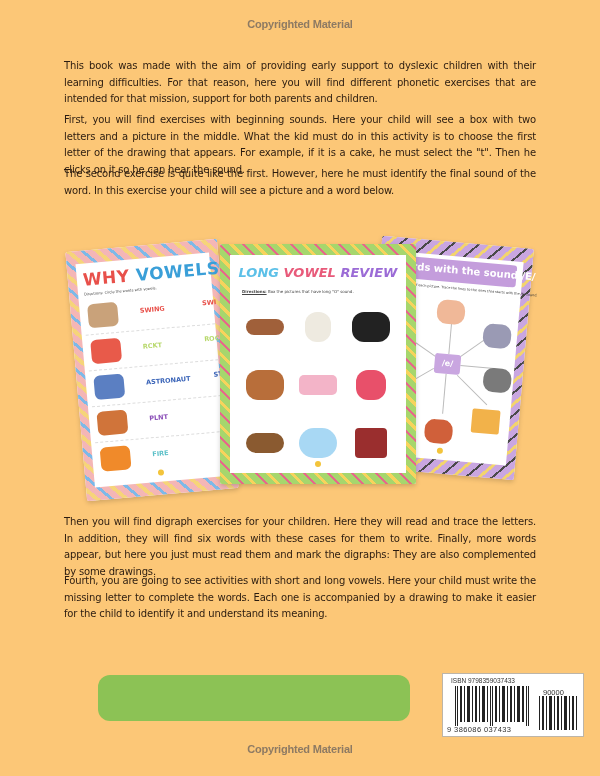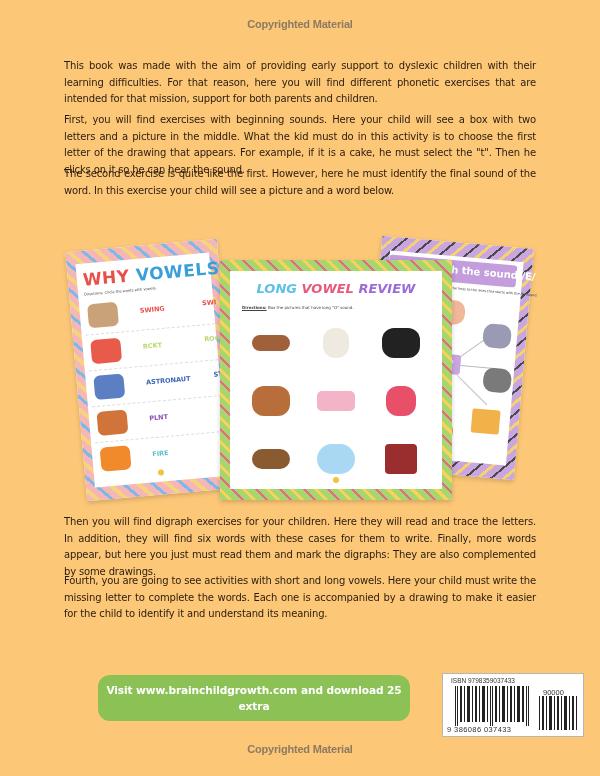--- a/index.html
+++ b/index.html
@@ -39,21 +39,21 @@
   #sheet-left { left: 76px; top: 245px; width: 152px; height: 250px; transform: rotate(-5deg); }
   #sheet-left .frame {
     background: repeating-linear-gradient(45deg, #f4b6b6 0 6px, #f6d47a 6px 10px, #f4b6b6 10px 16px, #7db9e8 16px 19px);
   }
   #sheet-left .inner { left: 9px; top: 13px; right: 9px; bottom: 13px; }
   #sheet-right { left: 372px; top: 242px; width: 152px; height: 232px; transform: rotate(5deg); }
   #sheet-right .frame {
     background: repeating-linear-gradient(-45deg, #c9a6e0 0 6px, #f2d36f 6px 9px, #c9a6e0 9px 15px, #4a4a4a 15px 17px);
   }
   #sheet-right .inner { left: 9px; top: 14px; right: 9px; bottom: 14px; }
-  #sheet-mid { left: 220px; top: 260px; width: 232px; height: 240px; }
+  #sheet-mid { left: 220px; top: 244px; width: 196px; height: 240px; }
   #sheet-mid .frame {
     background: repeating-linear-gradient(45deg, #a6d66d 0 6px, #f7d35c 6px 9px, #a6d66d 9px 15px, #e56a8a 15px 17px);
   }
   #sheet-mid .inner { left: 10px; top: 11px; right: 10px; bottom: 11px; }
 
   .ws-title { font-family: "DejaVu Sans", sans-serif; font-weight: bold; white-space: nowrap; }
   .ws-dir { font-size: 3.6px; color: #444; white-space: nowrap; }
   .why-title { position: absolute; left: 6px; top: 6px; font-size: 17px; letter-spacing: 0.5px; }
   .why-title .w1 { color: #e8504a; }
   .why-title .w2 { color: #3a9fd8; }
@@ -211,21 +211,20 @@
         </div>
     </div>
     <div class="pagedot"></div>
   </div>
 </div>
 
 <p class="para" id="p4">Then you will find digraph exercises for your children. Here they will read and trace the letters. In addition, they will find six words with these cases for them to write. Finally, more words appear, but here you just must read them and mark the digraphs: They are also complemented by some drawings.</p>
 <p class="para" id="p5">Fourth, you are going to see activities with short and long vowels. Here your child must write the missing letter to complete the words. Each one is accompanied by a drawing to make it easier for the child to identify it and understand its meaning.</p>
 
 <div id="promo">
-  <div>Visit www.brainchildgrowth.com and download 25 extra</div>
 </div>
 
 <div id="barcode">
   <div id="isbn-label">ISBN 9798359037433</div>
   <svg id="bars-main" viewBox="0 0 76 40" preserveAspectRatio="none">
     <g fill="#222">
       <rect x="0" y="0" width="1" height="40"></rect>
         <rect x="2" y="0" width="1" height="40"></rect>
       <rect x="5" y="0" width="2" height="36"></rect>
         <rect x="9" y="0" width="1" height="36"></rect>

